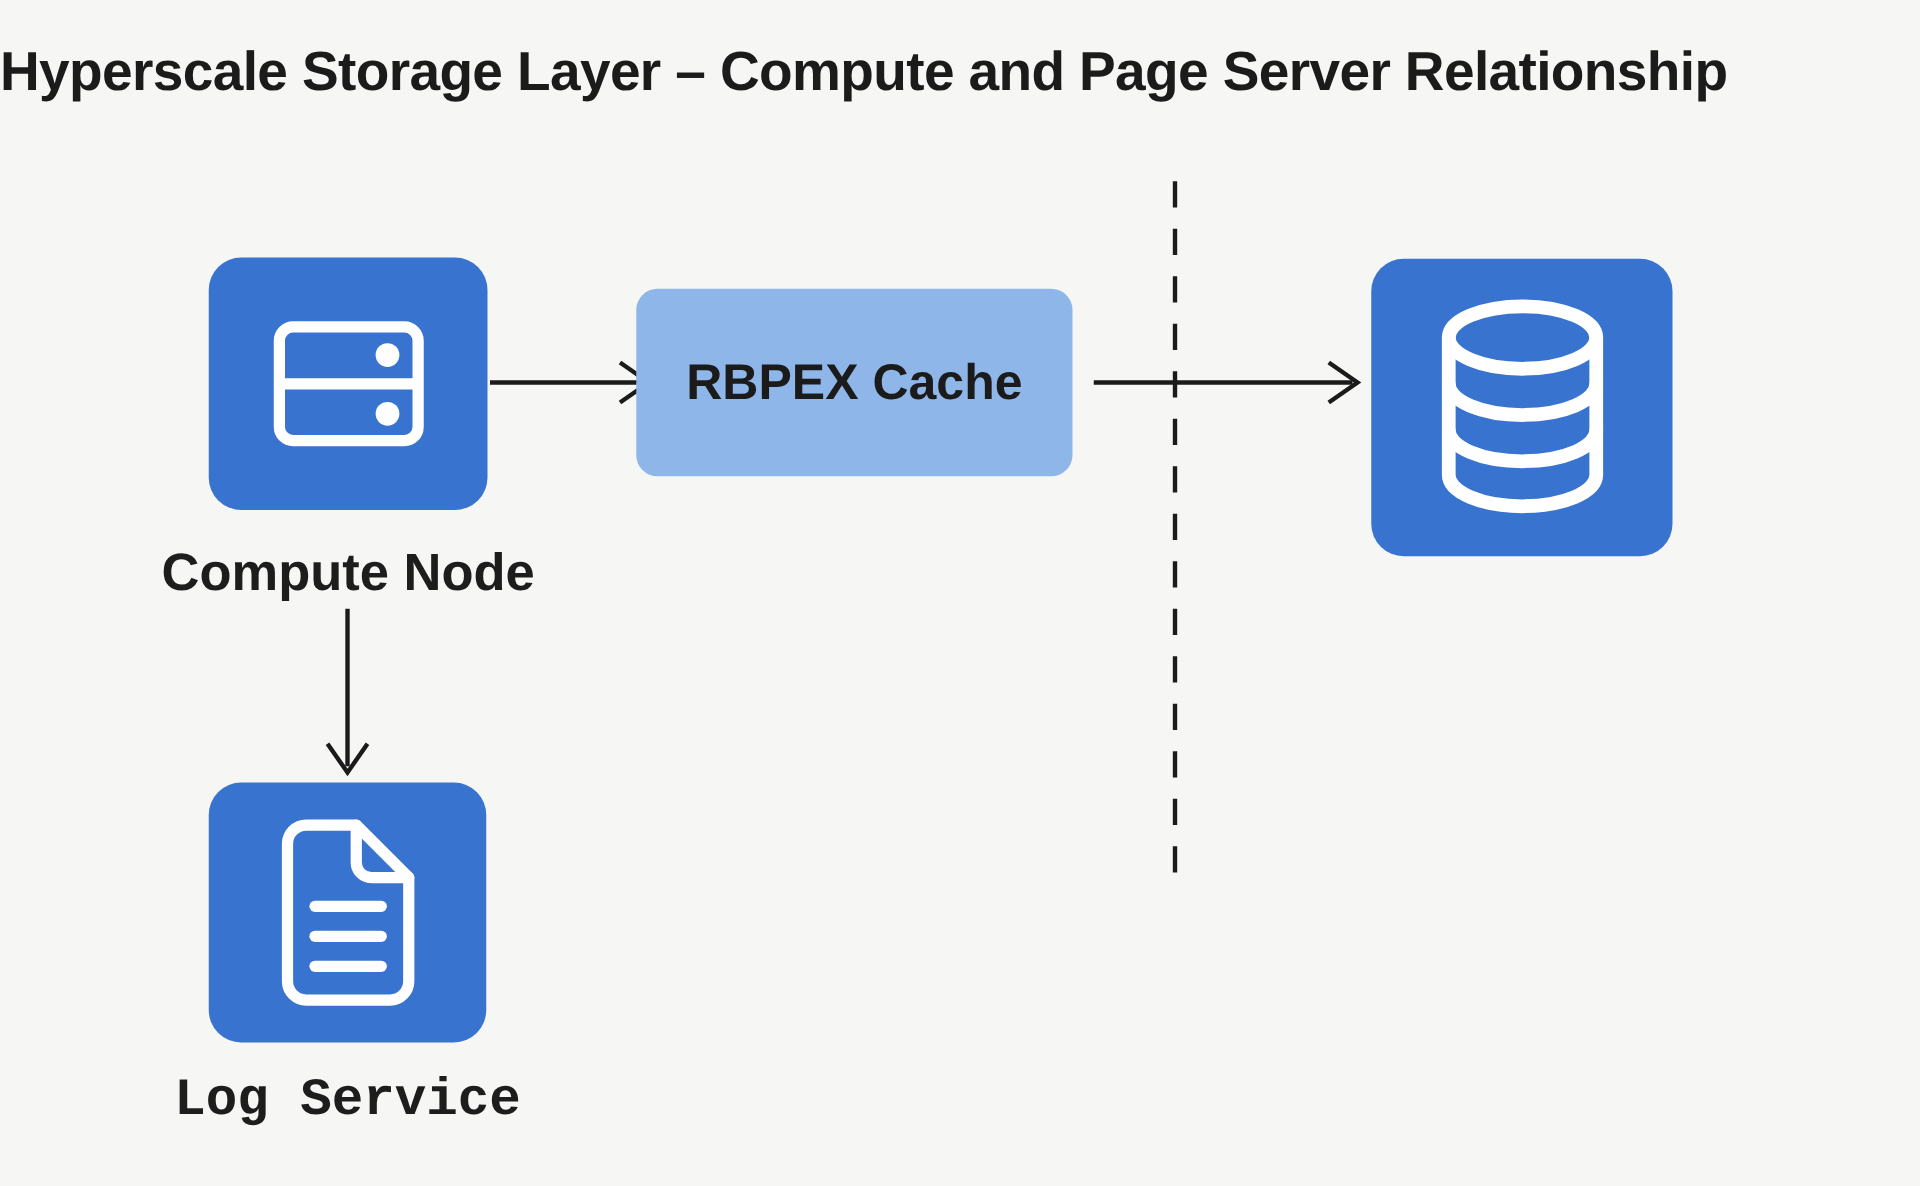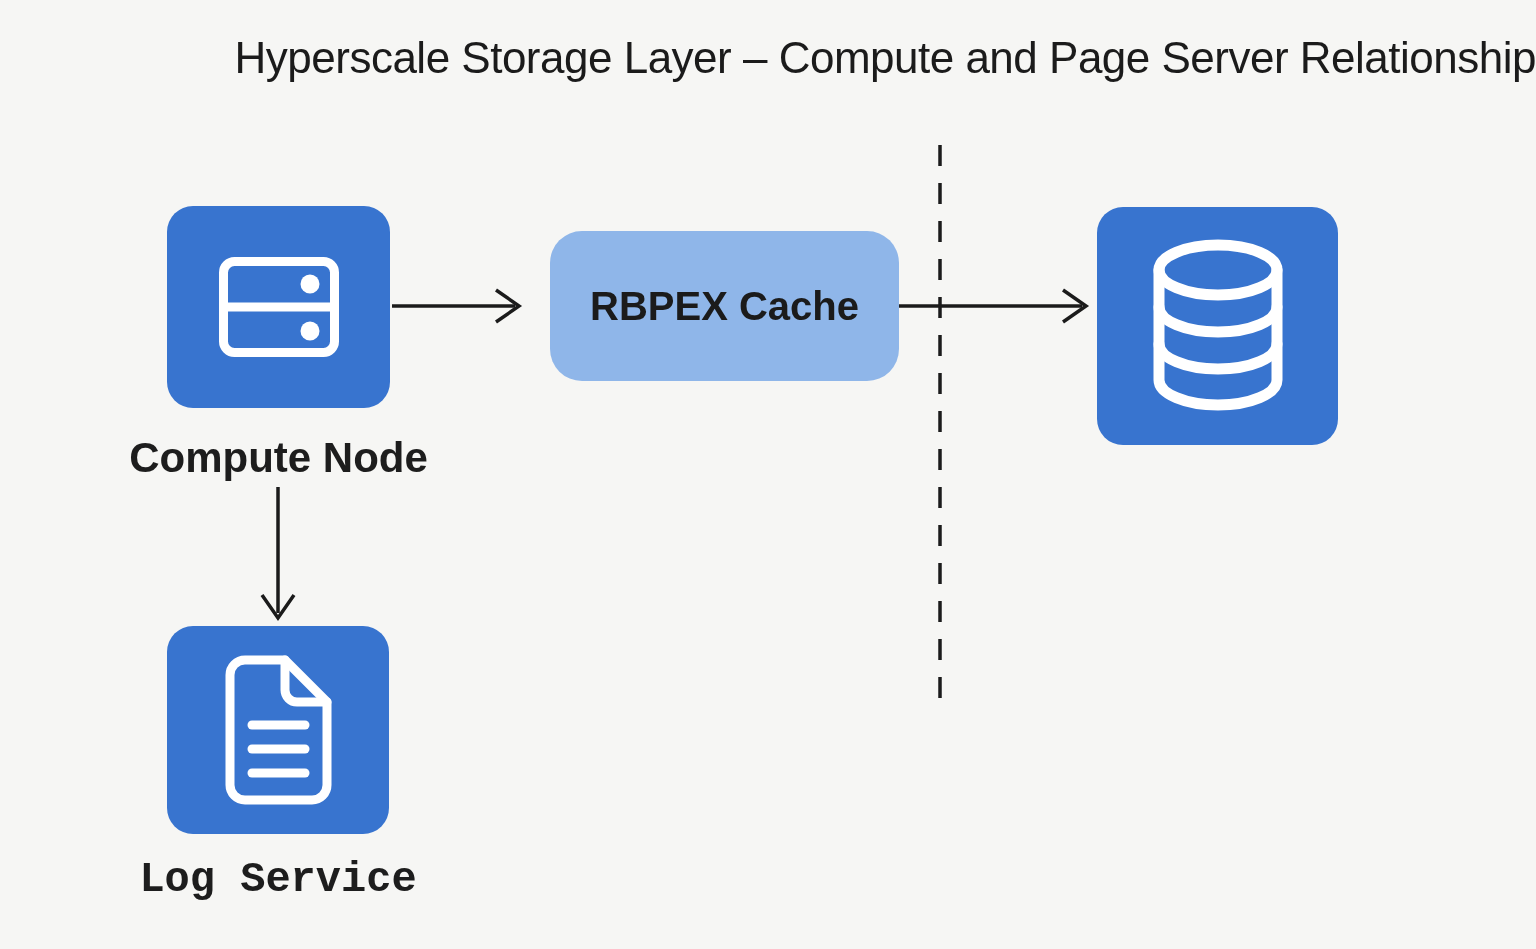--- a/index.html
+++ b/index.html
@@ -17,23 +17,23 @@
     overflow: hidden;
   }
   .canvas {
     position: relative;
     width: 1536px; height: 949px;
     background: var(--background);
   }
   .diagram-title {
     position: absolute;
     top: 33px; left: 0; width: 1536px;
-    text-align: right;
+    text-align: left;
     font-size: 44px;
-    font-weight: 400;
+    font-weight: 700;
     letter-spacing: -0.5px;
     color: var(--ink);
   }
   .connectors {
     position: absolute;
     left: 0; top: 0;
     width: 1536px; height: 949px;
     pointer-events: none;
   }
   .connectors line, .connectors polyline {
@@ -48,23 +48,23 @@
     display: flex;
     align-items: center;
     justify-content: center;
     color: var(--icon-white);
   }
   .node-compute  { left: 167px; top: 206px; width: 223px; height: 202px; }
   .node-pageserver { left: 1097px; top: 207px; width: 241px; height: 238px; }
   .node-logservice { left: 167px; top: 626px; width: 222px; height: 208px; }
   .node-cache {
     position: absolute;
-    left: 550px; top: 231px; width: 349px; height: 150px;
+    left: 509px; top: 231px; width: 349px; height: 150px;
     background: var(--cache-blue);
-    border-radius: 32px;
+    border-radius: 17px;
     display: flex;
     align-items: center;
     justify-content: center;
   }
   .cache-label {
     font-size: 40px;
     font-weight: 700;
     color: var(--ink);
   }
   .node-label {

